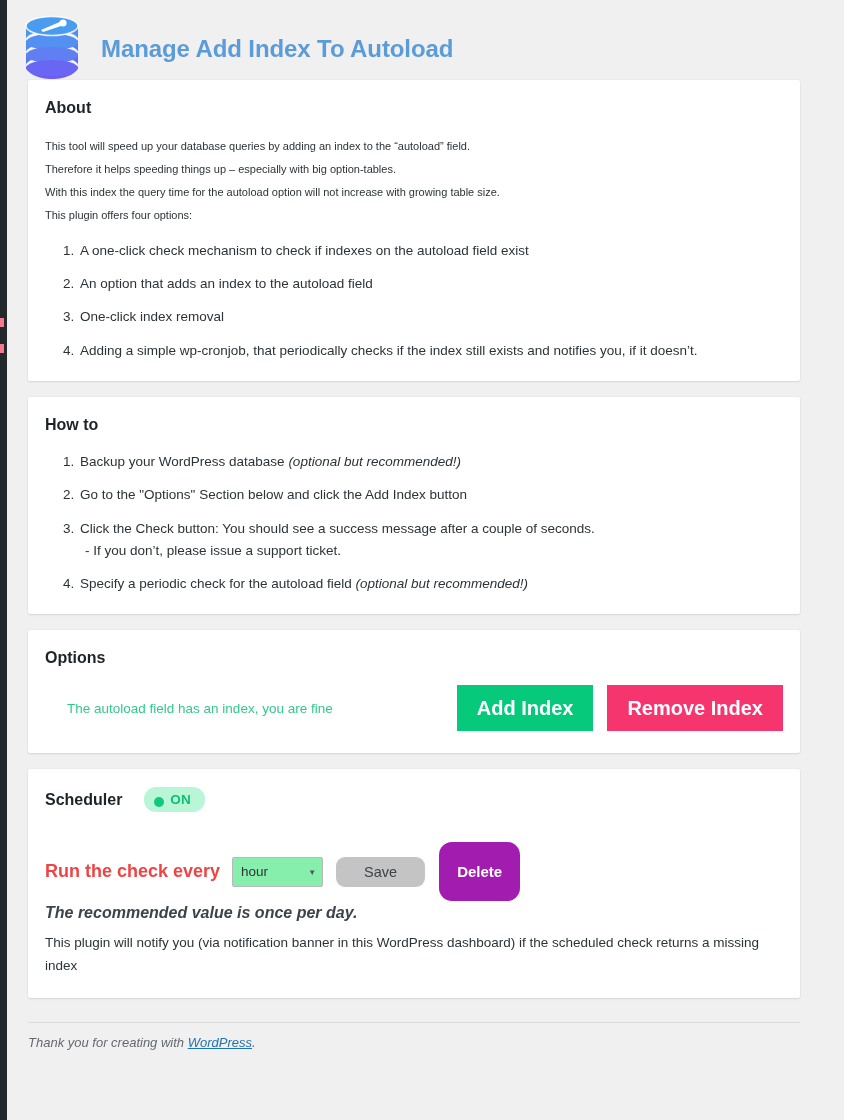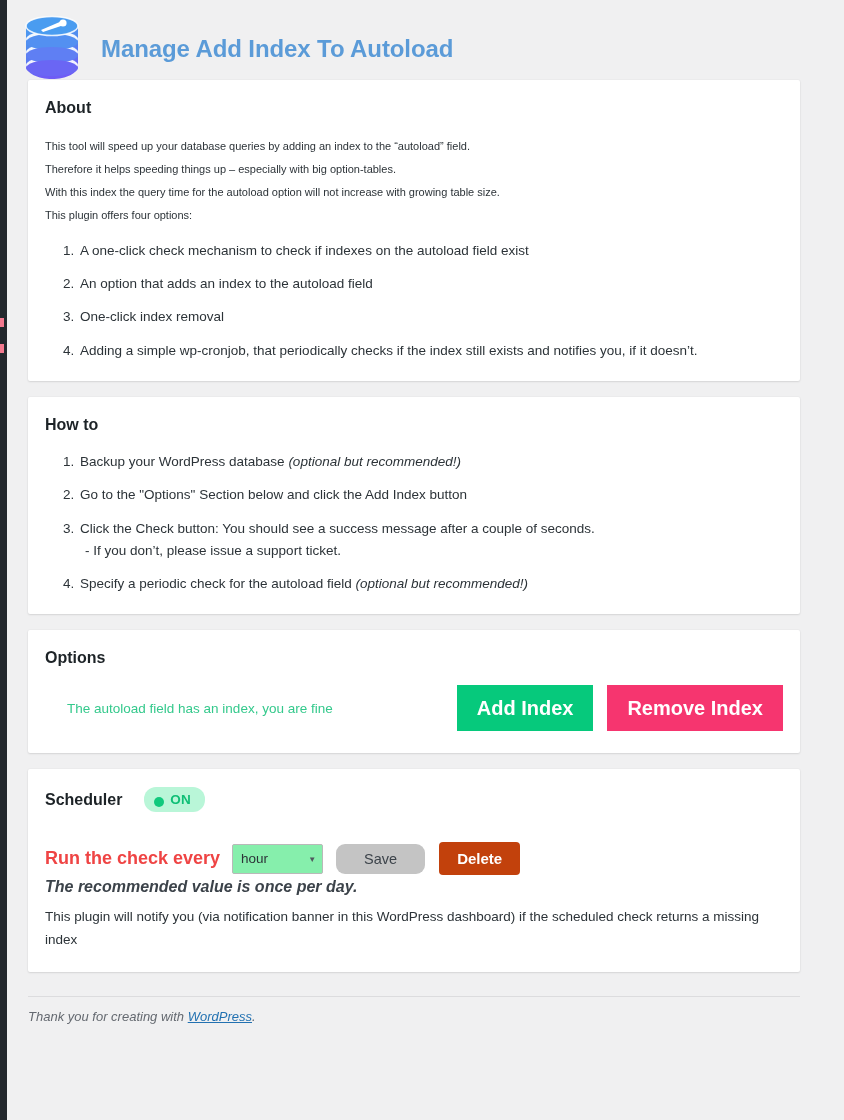--- a/index.html
+++ b/index.html
@@ -215,28 +215,28 @@
     border: 0;
     border-radius: 9px;
     color: #3c434a;
     font-size: 14.5px;
     font-family: "Liberation Sans", sans-serif;
     padding: 7px 28px;
     margin-right: 14px;
     cursor: pointer;
   }
   .btn-delete {
-    background: #c2410c;
+    background: #a21caf;
     border: 0;
-    border-radius: 4px;
+    border-radius: 13px;
     color: #ffffff;
     font-size: 15px;
     font-weight: bold;
     font-family: "Liberation Sans", sans-serif;
-    padding: 8px 18px;
+    padding: 21px 18px;
     cursor: pointer;
   }
   .hint {
     font-size: 16px;
     font-style: italic;
     font-weight: bold;
     color: #3c434a;
     margin: 0 0 10px 0;
   }
   .notify-text {

